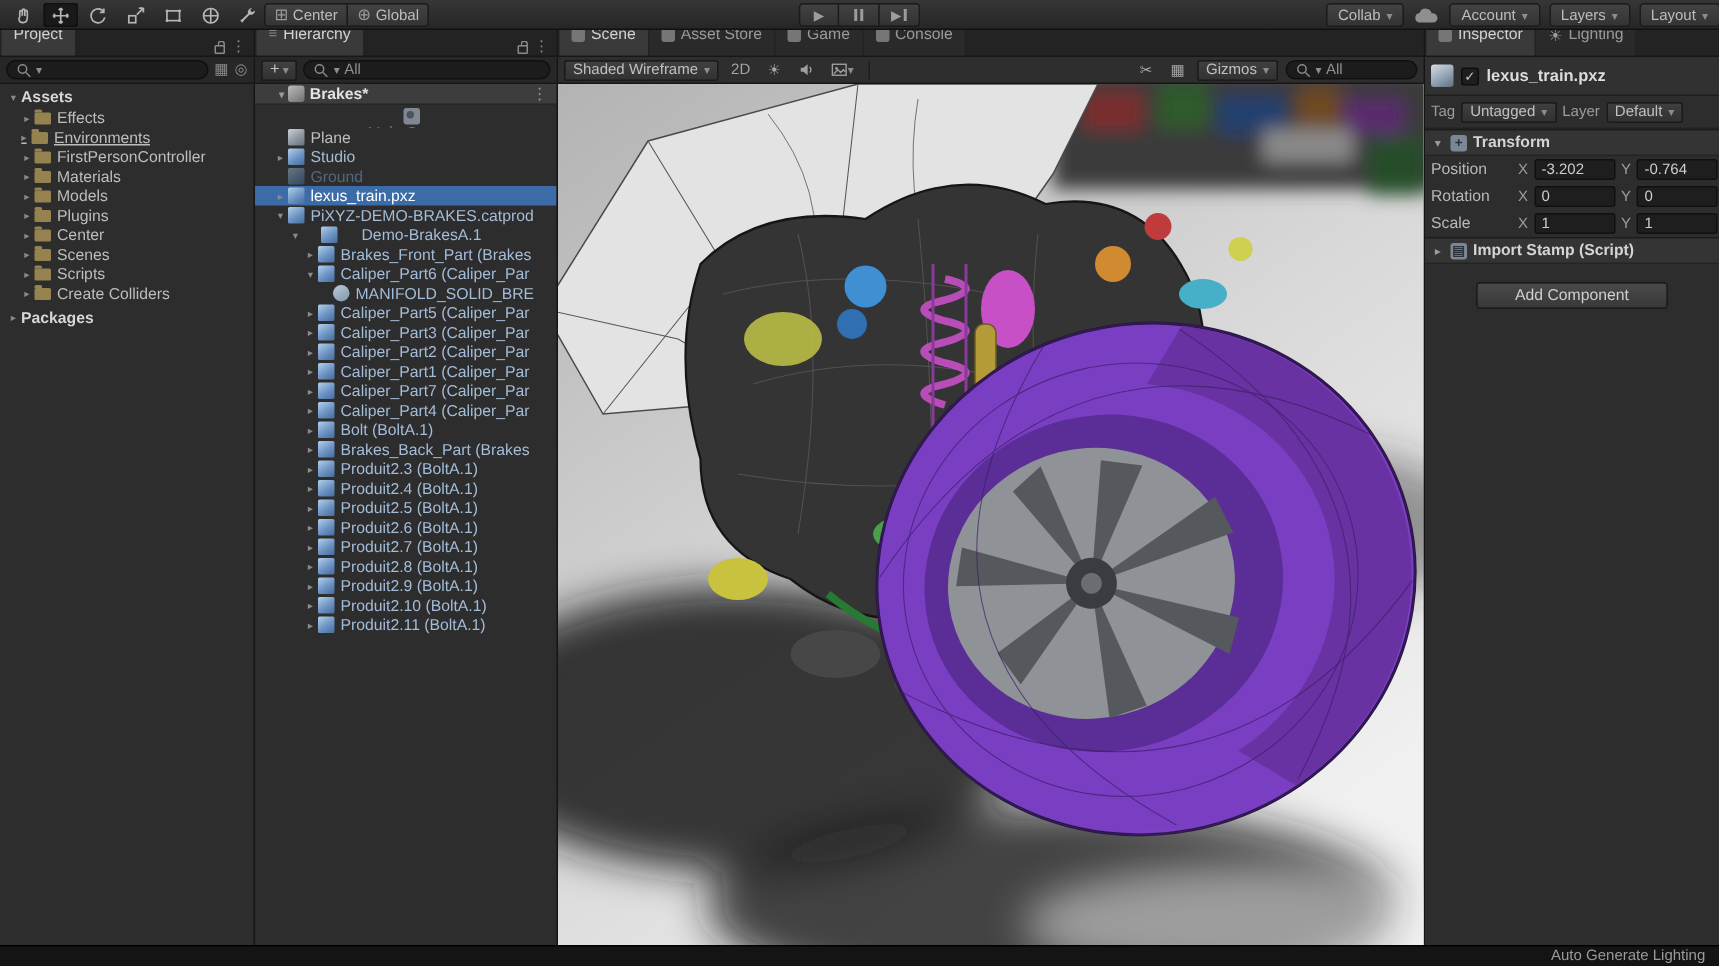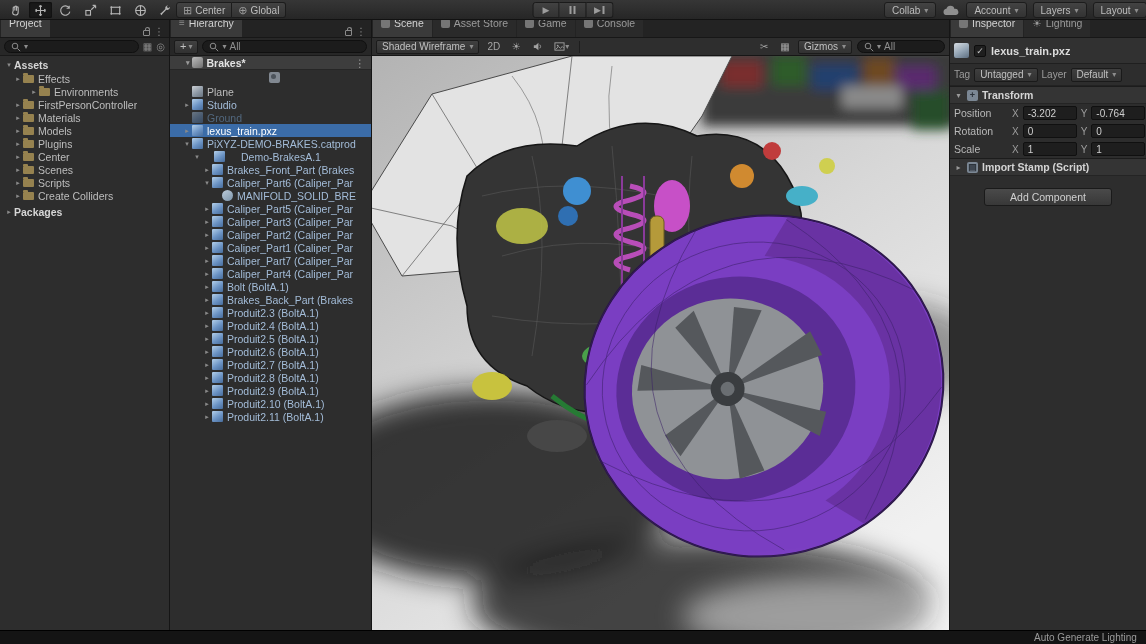--- a/index.html
+++ b/index.html
@@ -247,21 +247,21 @@
       <div class="row root">
         <span class="arrow">▾</span>
         <span class="lbl bold">Assets</span>
       </div>
       <div id="project-folders">
           <div class="row" style="padding-left: 13px;">
             <span class="arrow">▸</span>
             <span class="folder-icon"></span>
             <span class="lbl">Effects</span>
           </div>
-          <div class="row" style="padding-left: 29px;">
+          <div class="row" style="padding-left: 11px; text-decoration: underline;">
             <span class="arrow">▸</span>
             <span class="folder-icon"></span>
             <span class="lbl">Environments</span>
           </div>
           <div class="row" style="padding-left: 13px;">
             <span class="arrow">▸</span>
             <span class="folder-icon"></span>
             <span class="lbl">FirstPersonController</span>
           </div>
           <div class="row" style="padding-left: 13px;">

